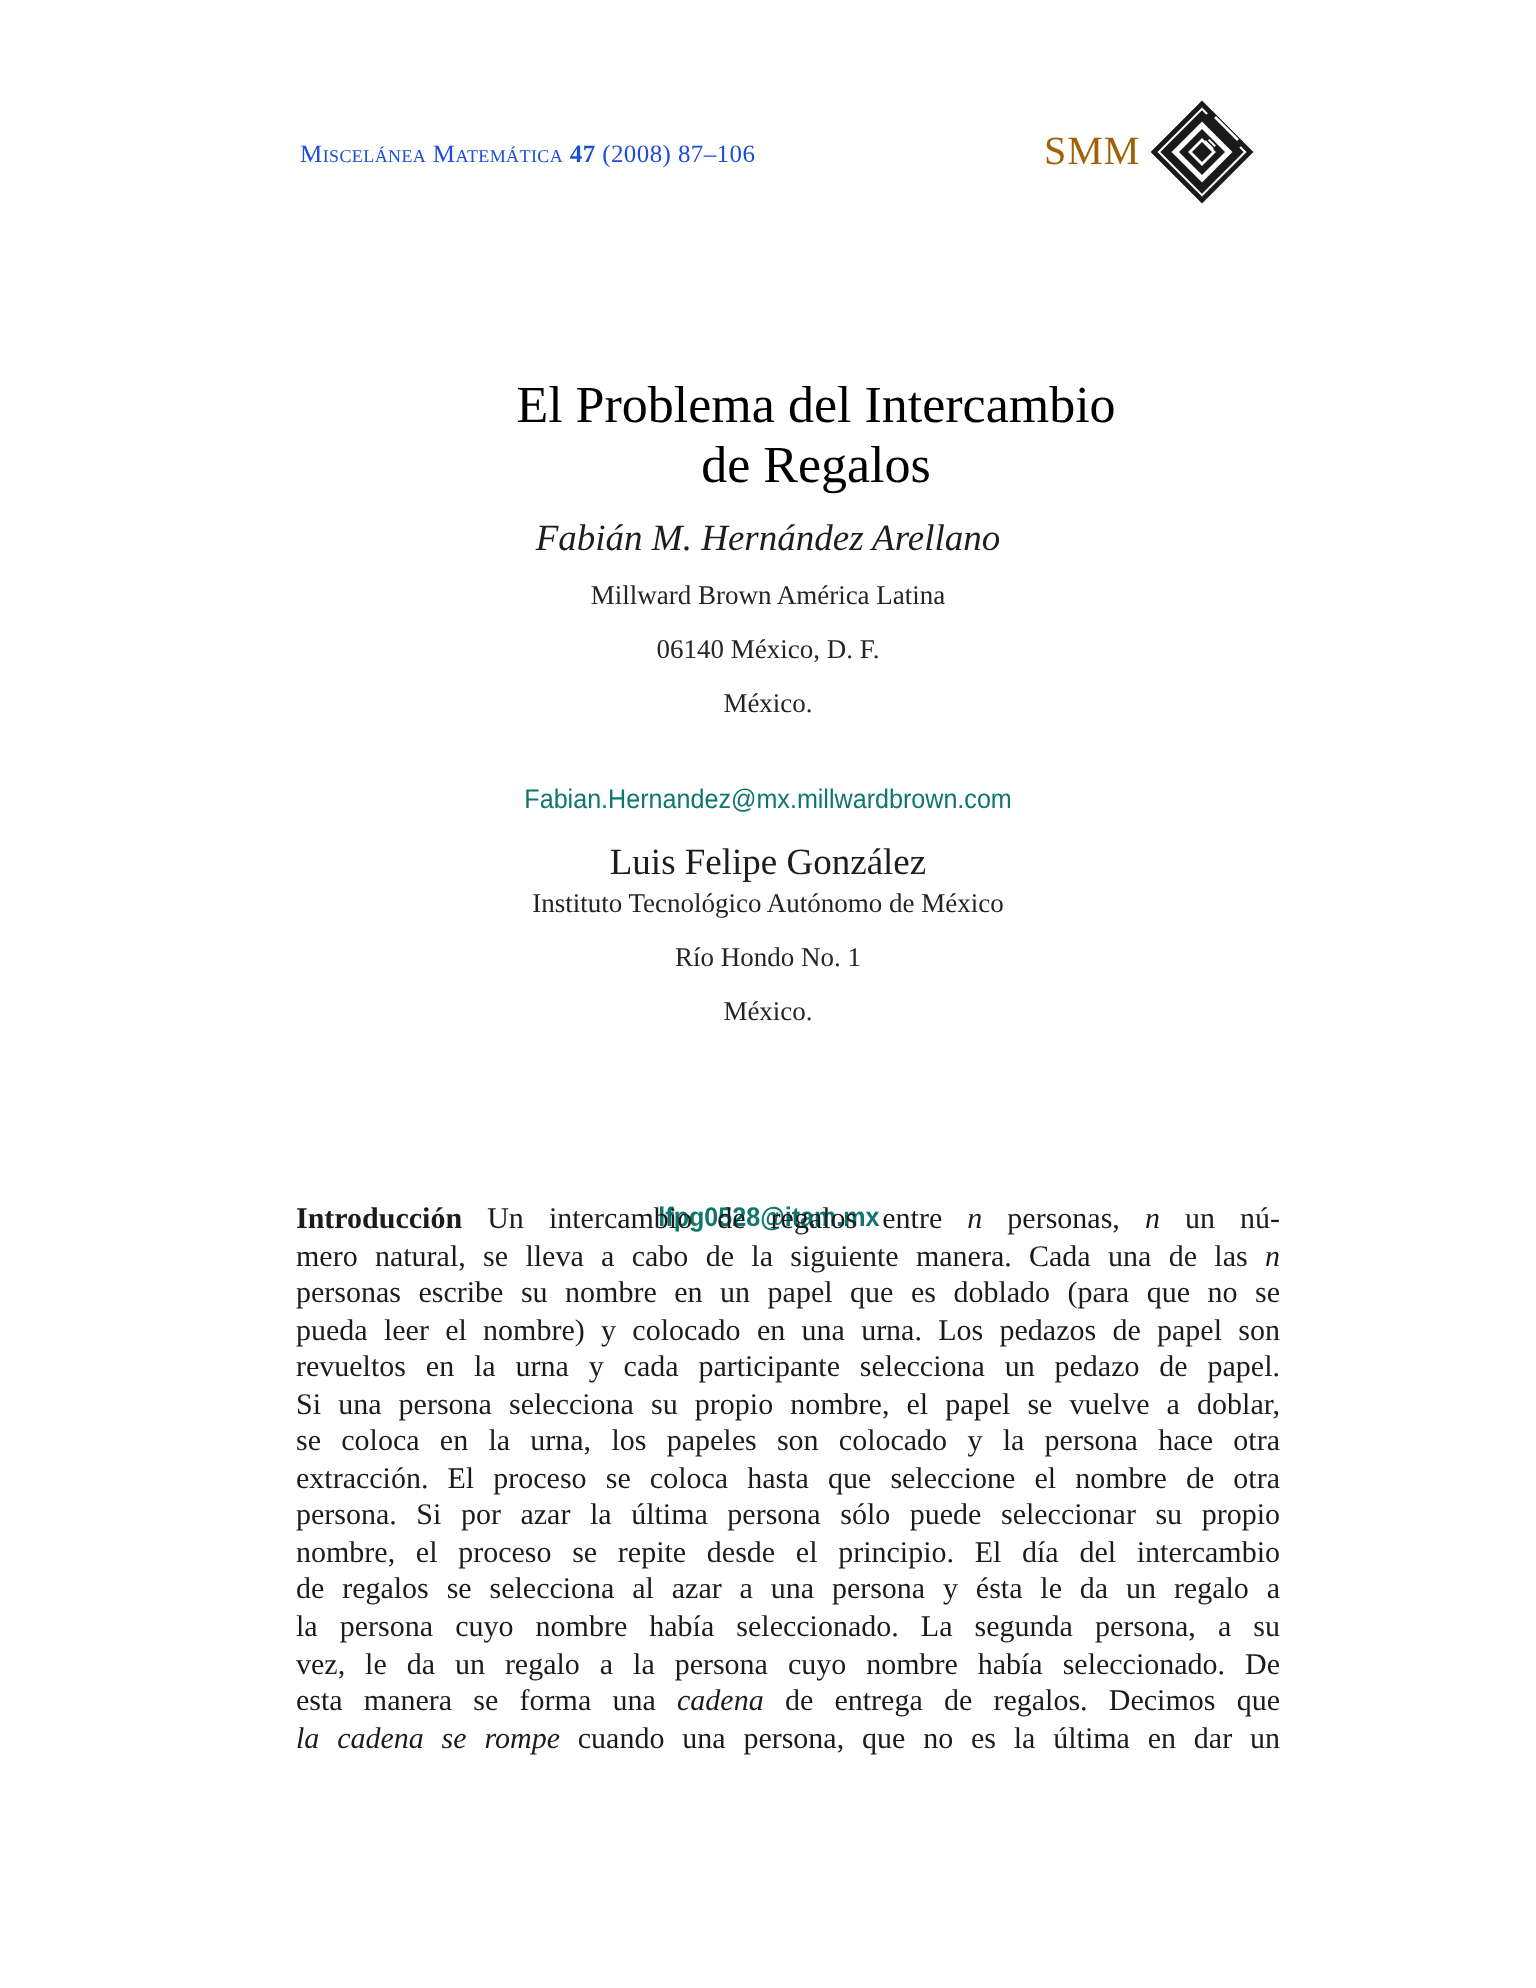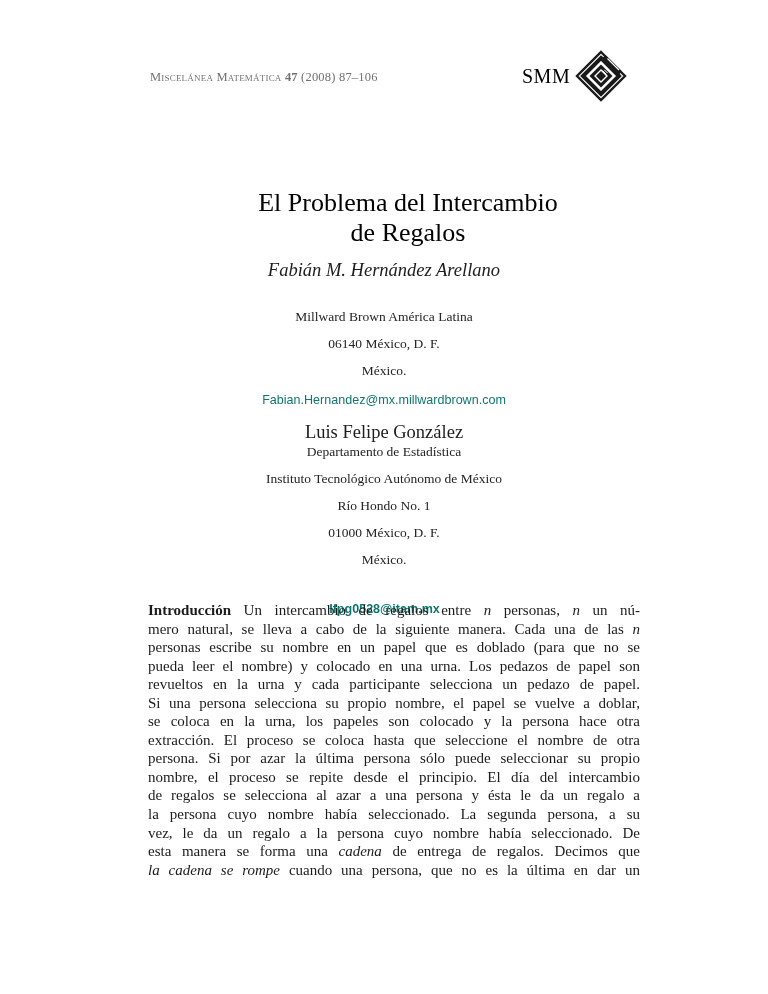--- a/index.html
+++ b/index.html
@@ -3,39 +3,39 @@
 <meta charset="utf-8">
 <style>
   html,body{margin:0;padding:0;background:#ffffff;}
   .page{
     position:relative;width:768px;height:994px;background:#ffffff;
     font-family:"Liberation Serif","DejaVu Serif",serif;color:#1f1f1f;
     overflow:hidden;
   }
   
   .journal{
-    position:absolute;left:150px;top:70px;font-size:12.5px;color:#737373;
+    position:absolute;left:150px;top:70px;font-size:12.5px;color:#1d4ed8;
     letter-spacing:.2px;white-space:nowrap;
   }
   .sc{font-variant:small-caps;}
   .vol{font-weight:bold;}
   .brand{
     position:absolute;left:522px;top:50px;display:flex;align-items:center;gap:5px;
   }
-  .smm-text{font-size:20px;color:#000000;letter-spacing:.5px;line-height:20px;}
+  .smm-text{font-size:20px;color:#a16207;letter-spacing:.5px;line-height:20px;}
   .smm-logo{display:block;}
   
   .cline{position:absolute;left:0;width:768px;text-align:center;}
   .title{top:188px;font-size:26px;line-height:30px;color:#000000;padding-left:24px;}
   .author{font-size:18.5px;color:#1d1d1d;}
   .author1{top:260px;font-style:italic;}
   .author2{top:422px;}
   .affil{font-size:13.5px;color:#242424;}
   .affil > div{line-height:27px;}
-  .affil0{top:284px;margin-top:19px;}
+  .affil0{top:284px;}
   .affil1{top:438px;}
   .email{
     font-family:"Liberation Sans","DejaVu Sans",sans-serif;
     font-size:13.5px;color:#0f766e;line-height:14px;
   }
   .email > span{display:inline-block;transform:scaleX(.93);}
   .email1{top:393px;}
   .email2{top:602px;font-weight:bold;}
   
   .body-text{
@@ -83,24 +83,22 @@
       <div>Millward Brown América Latina</div>
       <div>06140 México, D. F.</div>
       <div>México.</div>
     </div>
   <div class="cline email email1">
     <span>Fabian.Hernandez@mx.millwardbrown.com</span>
   </div>
 
   <div class="cline author author2">Luis Felipe González</div>
   <div class="cline affil affil1">
-      <div>Departamento de Estadística</div>
       <div>Instituto Tecnológico Autónomo de México</div>
       <div>Río Hondo No. 1</div>
-      <div>01000 México, D. F.</div>
       <div>México.</div>
     </div>
   <div class="cline email email2">
     <span>lfpg0528@itam.mx</span>
   </div>
 
   <div class="body-text">
       <div class="bline"><b>Introducción</b> Un intercambio de regalos entre <i>n</i> personas, <i>n</i> un nú-</div>
       <div class="bline">mero natural, se lleva a cabo de la siguiente manera. Cada una de las <i>n</i></div>
       <div class="bline">personas escribe su nombre en un papel que es doblado (para que no se</div>

